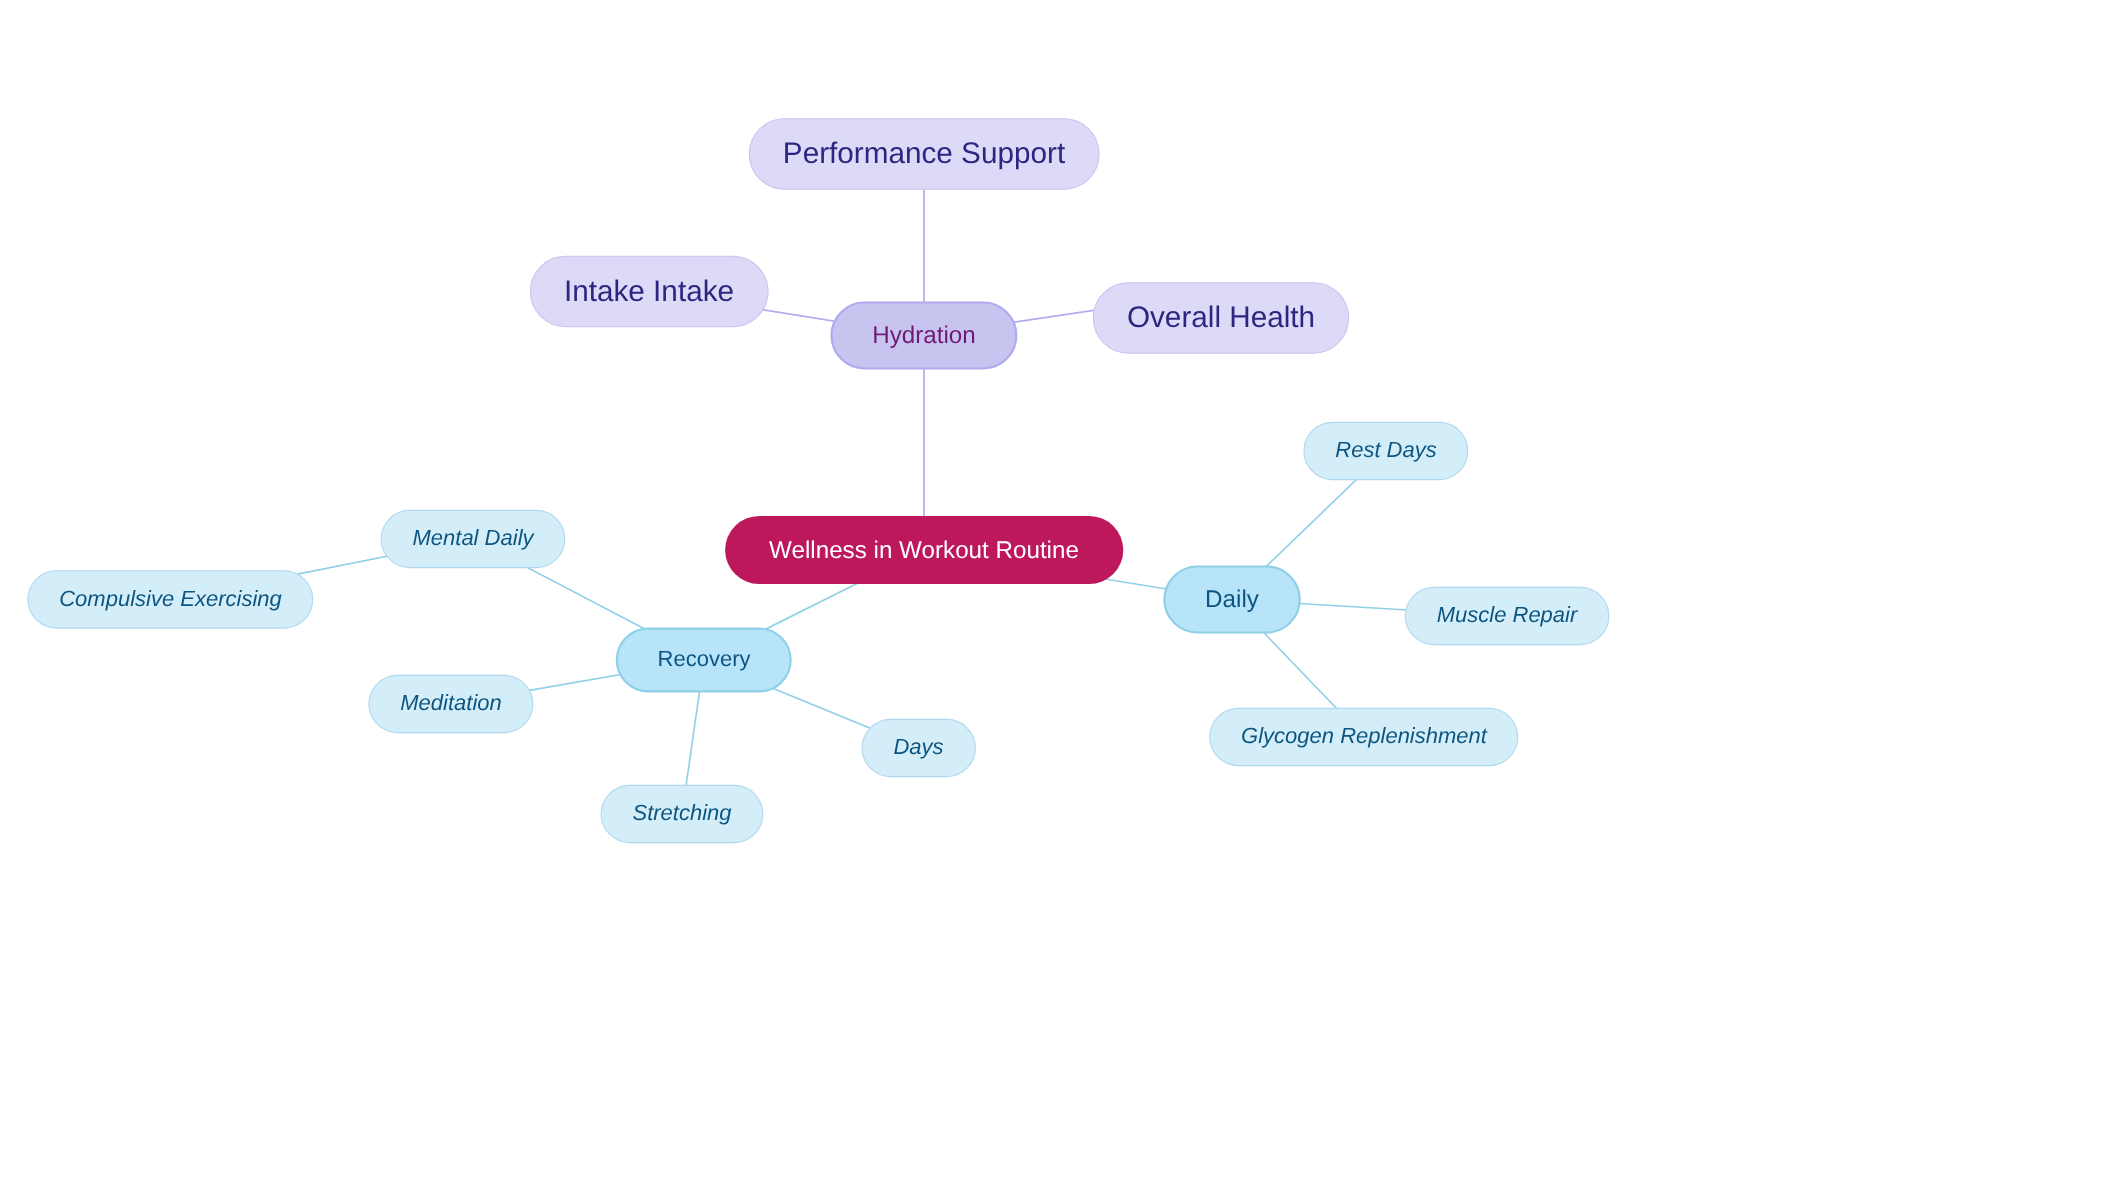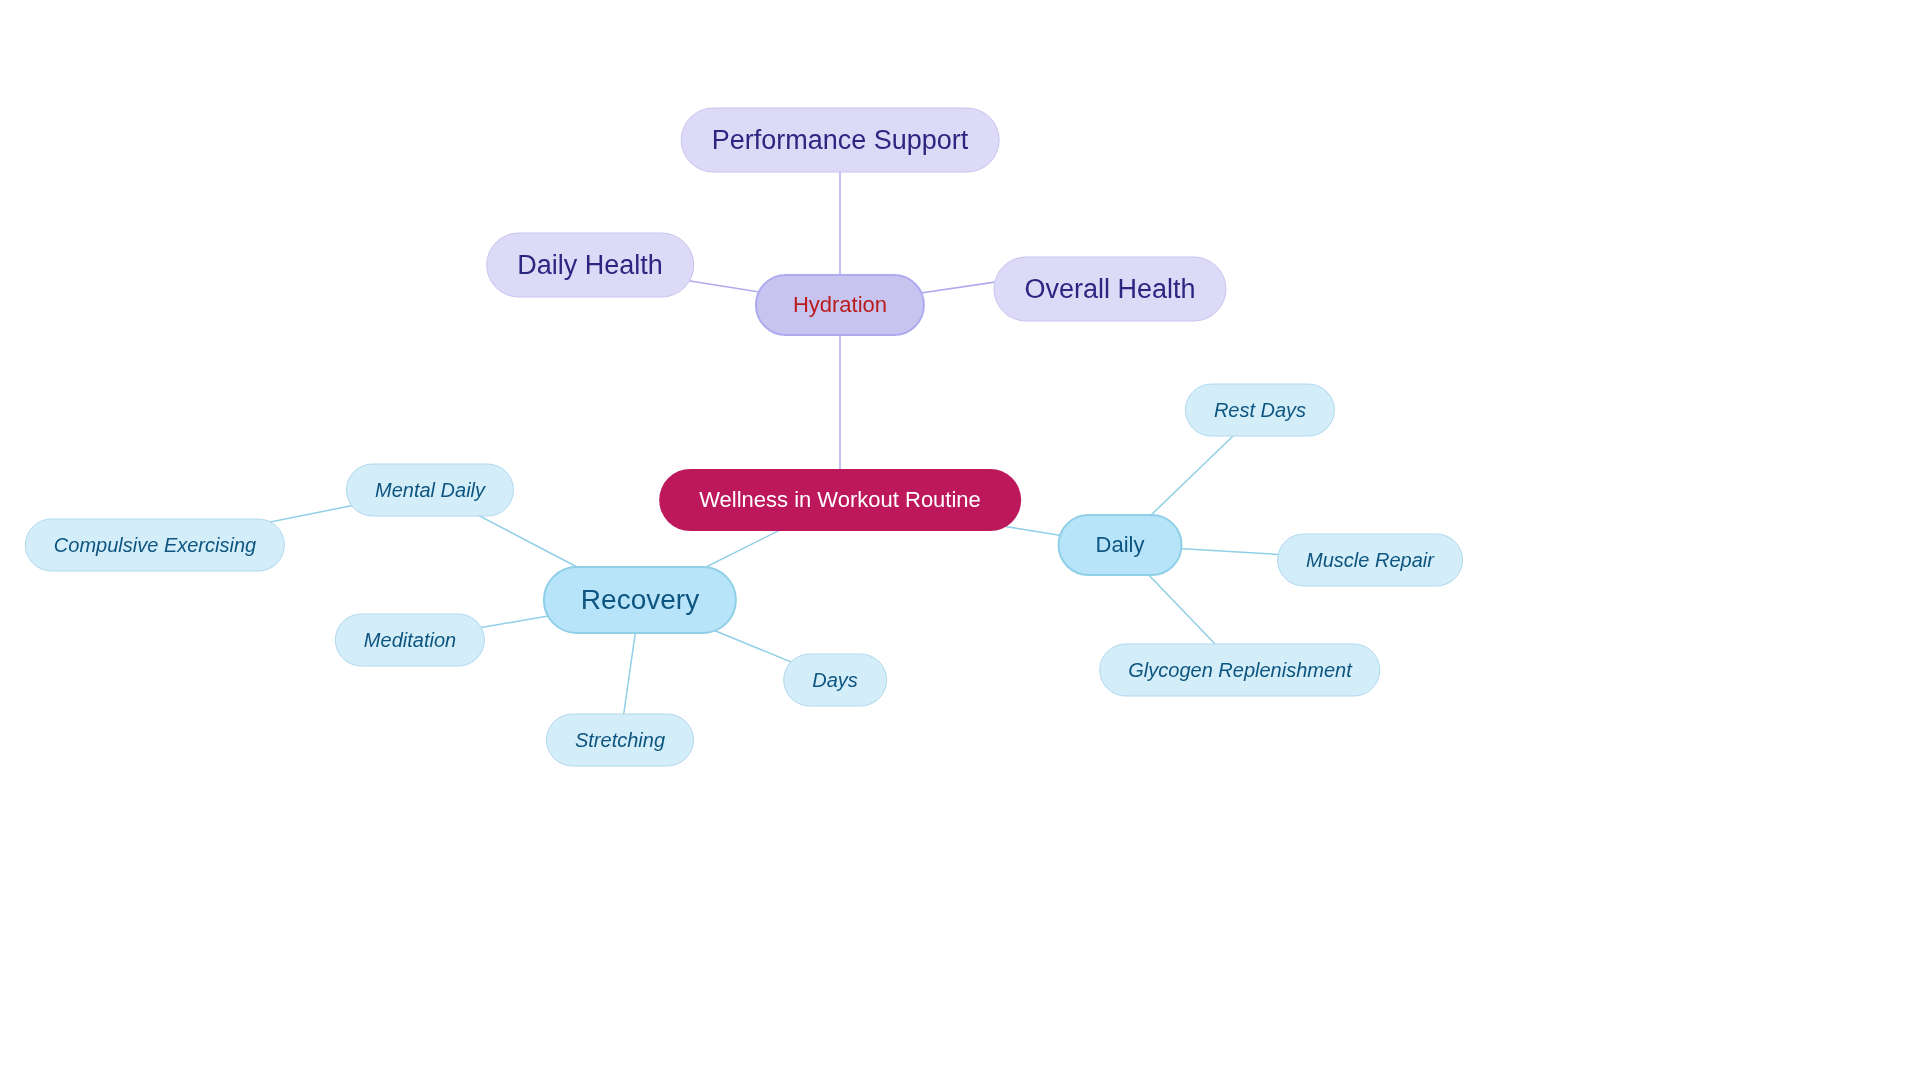--- a/index.html
+++ b/index.html
@@ -32,40 +32,40 @@
       background: #be185d;
       color: #ffffff;
       font-size: 22px;
       font-weight: 500;
       padding: 18px 40px;
       border-radius: 50px;
       white-space: nowrap;
     }
     .node-hydration {
       background: #c8c4f0;
-      color: #b91c1c;
+      color: #701a75;
       font-size: 22px;
       font-weight: 500;
       padding: 16px 36px;
       border-radius: 50px;
       border: 2px solid #b0aaee;
     }
     .node-purple {
       background: #dddaf8;
       color: #2d2680;
       font-size: 27px;
       font-weight: 400;
       padding: 16px 30px;
       border-radius: 50px;
       border: 1.5px solid #c8c4f0;
     }
     .node-recovery {
       background: #b8e4f9;
       color: #0d5580;
-      font-size: 28px;
+      font-size: 20px;
       font-weight: 500;
       padding: 16px 36px;
       border-radius: 50px;
       border: 2px solid #90cfe8;
     }
     .node-rest {
       background: #b8e4f9;
       color: #0d5580;
       font-size: 22px;
       font-weight: 500;
@@ -103,21 +103,21 @@
     <line x1="1120" y1="545" x2="1370" y2="560" stroke="#90cfe8" stroke-width="1.5"></line>
     <line x1="1120" y1="545" x2="1240" y2="670" stroke="#90cfe8" stroke-width="1.5"></line>
   </svg>
 
 <div class="node node-central" style="left: 840px; top: 500px;">Wellness in Workout Routine</div>
 
 <div class="node node-hydration" style="left: 840px; top: 305px;">Hydration</div>
 
 <div class="node node-purple" style="left: 840px; top: 140px;">Performance Support</div>
 
-<div class="node node-purple" style="left: 590px; top: 265px;">Daily Health</div>
+<div class="node node-purple" style="left: 590px; top: 265px;">Intake Intake</div>
 
 <div class="node node-purple" style="left: 1110px; top: 265px; margin-top: 24px;">Overall Health</div>
 
 <div class="node node-recovery" style="left: 640px; top: 600px;">Recovery</div>
 
 <div class="node node-blue" style="left: 430px; top: 490px;">Mental Daily</div>
 
 <div class="node node-blue" style="left: 155px; top: 545px;">Compulsive Exercising</div>
 
 <div class="node node-blue" style="left: 410px; top: 640px;">Meditation</div>

